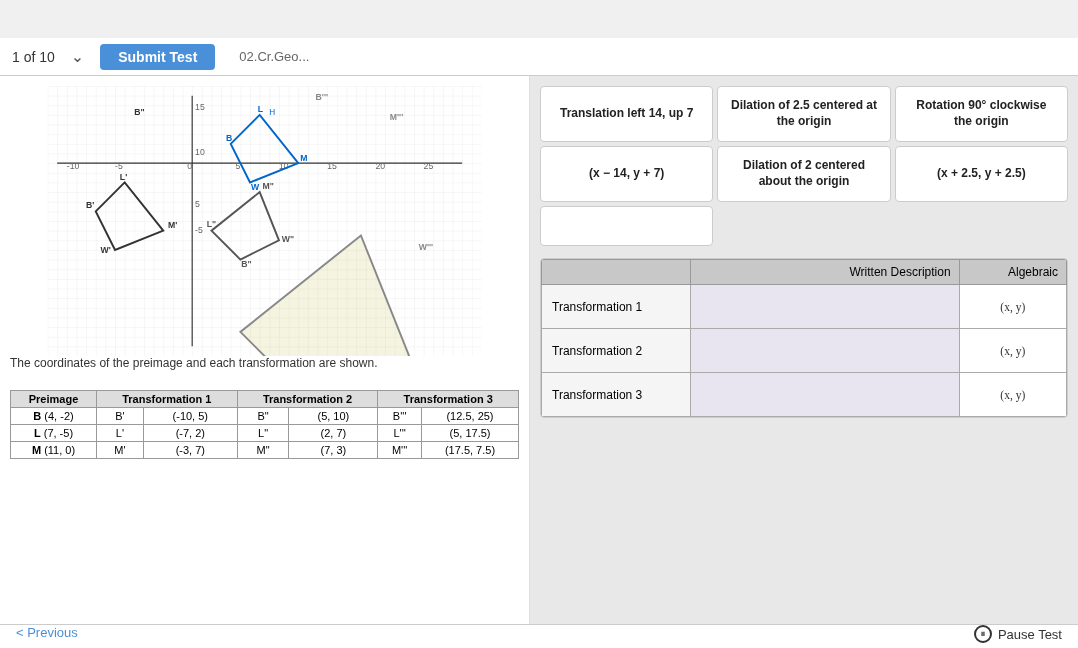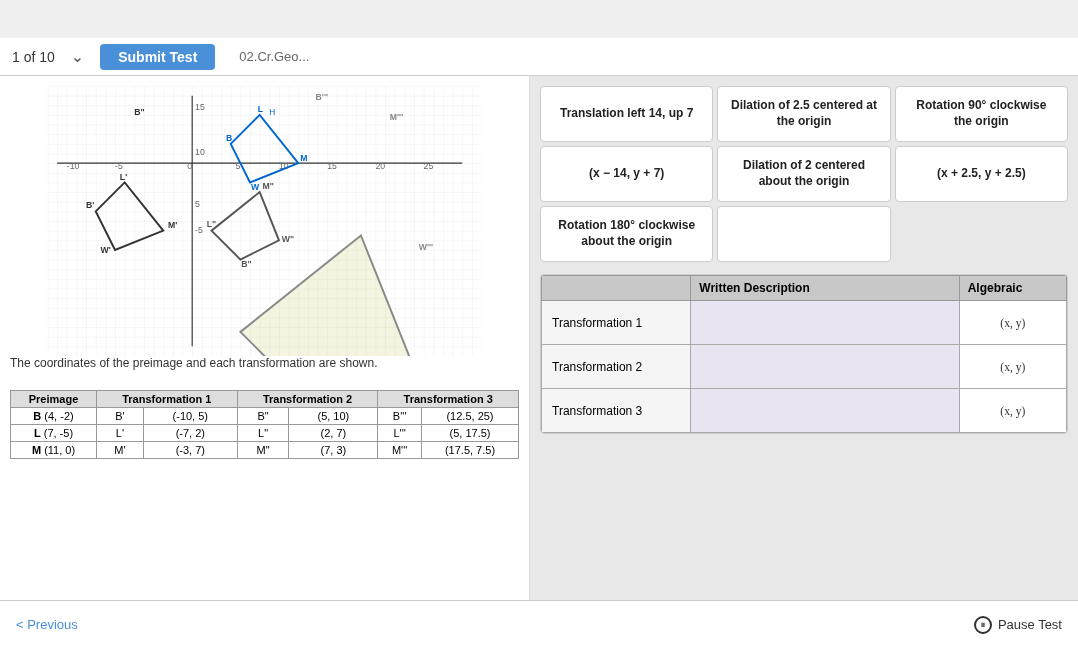--- a/index.html
+++ b/index.html
@@ -146,22 +146,22 @@
 
     .answer-table {
       border-collapse: collapse;
       width: 100%;
       font-size: 12px;
     }
     .answer-table th {
       background: #c8c8c8;
       border: 1px solid #999;
       padding: 5px 8px;
-      text-align: left;
-      font-weight: bold;
+      text-align: right;
+      font-weight: normal;
     }
     .answer-table td {
       border: 1px solid #aaa;
       padding: 8px 10px;
       text-align: left;
       vertical-align: middle;
     }
     .answer-table td.input-cell {
       background: #e8e4f0;
       min-width: 200px;
@@ -182,24 +182,24 @@
 
     
     .bottom-nav {
       position: absolute;
       bottom: 0;
       left: 0;
       right: 0;
       background: #fff;
       border-top: 1px solid #ccc;
       display: flex;
-      align-items: center;
+      align-items: flex-start;
       justify-content: space-between;
       padding: 0 16px;
-      height: 48px;
+      height: 24px;
     }
     .prev-btn {
       font-size: 13px;
       color: #4a90d9;
       cursor: pointer;
       background: none;
       border: none;
     }
     .pause-btn {
       display: flex;
@@ -347,21 +347,20 @@
     <div class="tiles-grid">
 
       <div class="tile" id="tile1">Translation left 14, up 7</div>
       <div class="tile tall" id="tile2">Dilation of 2.5 centered at the origin</div>
       <div class="tile tall" id="tile3">Rotation 90° clockwise the origin</div>
 
       <div class="tile" id="tile4">(x − 14, y + 7)</div>
       <div class="tile tall" id="tile5">Dilation of 2 centered about the origin</div>
       <div class="tile" id="tile6">(x + 2.5, y + 2.5)</div>
 
-      <div class="tile tall" id="tile7">Rotation 180° clockwise about the origin</div>
       <div class="tile"></div>
     </div>
 
     <div class="bottom-table-area">
       <table class="answer-table">
         <thead>
           <tr>
             <th></th>
             <th>Written Description</th>
             <th>Algebraic</th>

